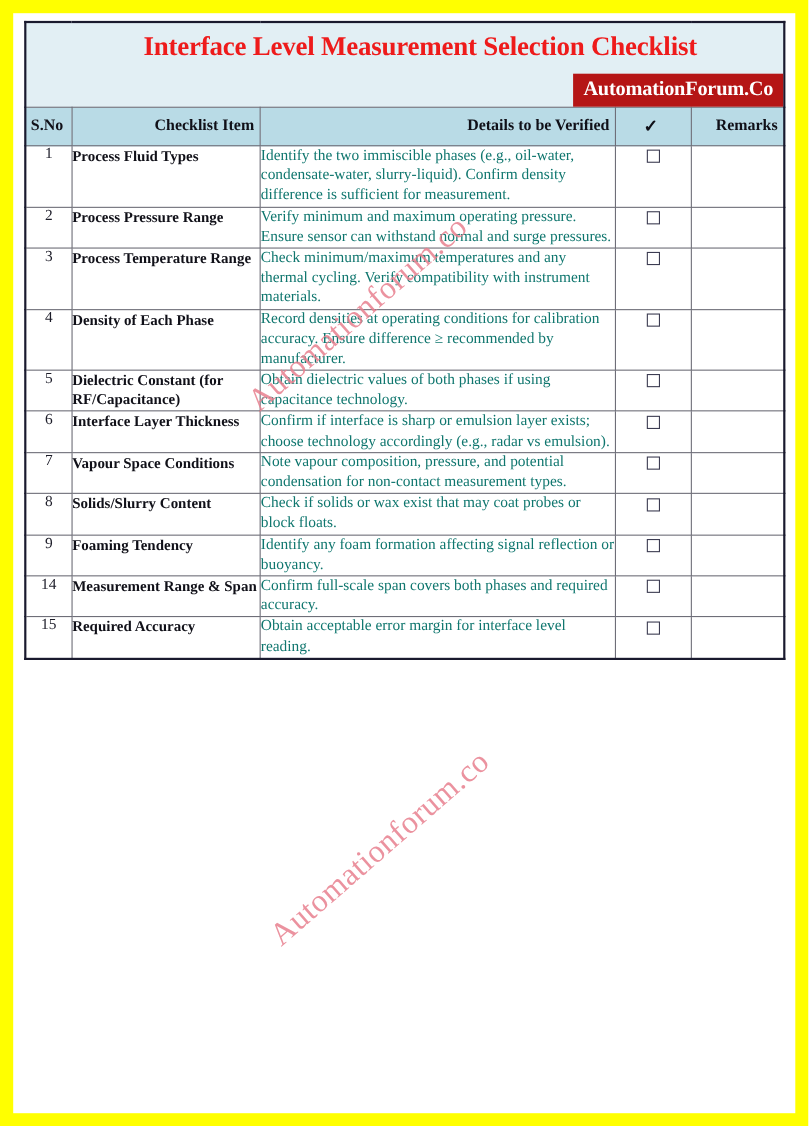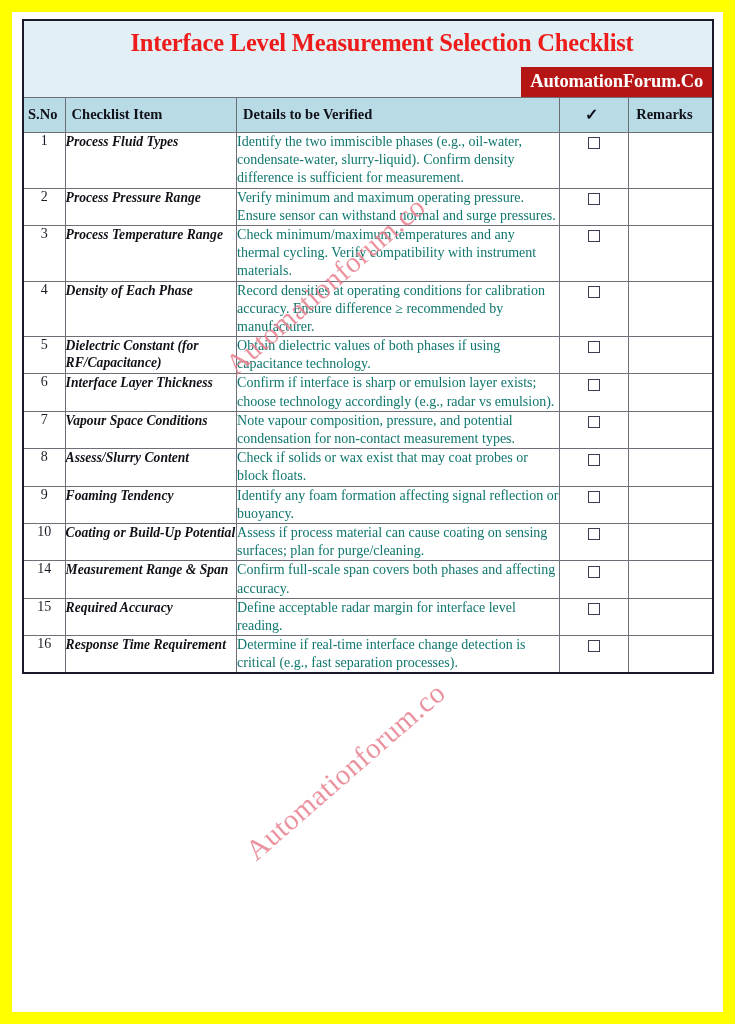--- a/index.html
+++ b/index.html
@@ -115,45 +115,44 @@
     line-height: 1.15;
     white-space: nowrap;
   }
 
   
   thead.col-head th {
     background: #b9dbe6;
     font-size: 14.5px;
     font-weight: bold;
     color: #101018;
-    text-align: left;
+    text-align: right;
     padding: 6px 5px 7px 6px;
     height: 21px;
     vertical-align: middle;
     border: 1px solid #6e6e78;
   }
   thead.col-head th.th-sno { text-align: left; padding-left: 4px; margin-left: 40px; }
   thead.col-head th.th-check { text-align: center; font-size: 16px; padding-left: 0; }
-  thead.col-head th.th-remarks { text-align: left; padding-left: 7px; }
+  thead.col-head th.th-remarks { text-align: right; padding-left: 7px; }
 
   
   td.c-sno {
     text-align: center;
     vertical-align: middle;
     font-size: 14px;
     color: #1c1c28;
     padding: 2px 1px;
   }
   td.c-item {
     font-size: 13.6px;
     font-weight: bold;
     color: #101018;
     line-height: 1.28;
     padding: 4px 3px 4px 6px;
-    font-style: italic;
   }
   td.c-details {
     font-size: 14px;
     color: #0f766e;
     line-height: 1.30;
     padding: 4px 4px 4px 5px;
   }
   td.c-check {
     text-align: center;
     vertical-align: top;
@@ -252,57 +251,43 @@
           </tr>
           <tr>
             <td class="c-sno">7</td>
             <td class="c-item">Vapour Space Conditions</td>
             <td class="c-details">Note vapour composition, pressure, and potential condensation for non-contact measurement types.</td>
             <td class="c-check"><span class="checkbox-glyph"></span></td>
             <td class="c-remarks"></td>
           </tr>
           <tr>
             <td class="c-sno">8</td>
-            <td class="c-item">Assess/Slurry Content</td>
+            <td class="c-item">Solids/Slurry Content</td>
             <td class="c-details">Check if solids or wax exist that may coat probes or block floats.</td>
             <td class="c-check"><span class="checkbox-glyph"></span></td>
             <td class="c-remarks"></td>
           </tr>
           <tr>
             <td class="c-sno">9</td>
             <td class="c-item">Foaming Tendency</td>
             <td class="c-details">Identify any foam formation affecting signal reflection or buoyancy.</td>
             <td class="c-check"><span class="checkbox-glyph"></span></td>
             <td class="c-remarks"></td>
           </tr>
           <tr>
-            <td class="c-sno">10</td>
-            <td class="c-item">Coating or Build-Up Potential</td>
-            <td class="c-details">Assess if process material can cause coating on sensing surfaces; plan for purge/cleaning.</td>
-            <td class="c-check"><span class="checkbox-glyph"></span></td>
-            <td class="c-remarks"></td>
-          </tr>
-          <tr>
             <td class="c-sno">14</td>
             <td class="c-item">Measurement Range &amp; Span</td>
-            <td class="c-details">Confirm full-scale span covers both phases and affecting accuracy.</td>
+            <td class="c-details">Confirm full-scale span covers both phases and required accuracy.</td>
             <td class="c-check"><span class="checkbox-glyph"></span></td>
             <td class="c-remarks"></td>
           </tr>
           <tr>
             <td class="c-sno">15</td>
             <td class="c-item">Required Accuracy</td>
-            <td class="c-details">Define acceptable radar margin for interface level reading.</td>
-            <td class="c-check"><span class="checkbox-glyph"></span></td>
-            <td class="c-remarks"></td>
-          </tr>
-          <tr>
-            <td class="c-sno">16</td>
-            <td class="c-item">Response Time Requirement</td>
-            <td class="c-details">Determine if real-time interface change detection is critical (e.g., fast separation processes).</td>
+            <td class="c-details">Obtain acceptable error margin for interface level reading.</td>
             <td class="c-check"><span class="checkbox-glyph"></span></td>
             <td class="c-remarks"></td>
           </tr>
         </tbody>
     </table>
 
     <div class="watermark-layer">
       <div class="watermark wm-1">Automationforum.co</div>
       <div class="watermark wm-2">Automationforum.co</div>
     </div>

